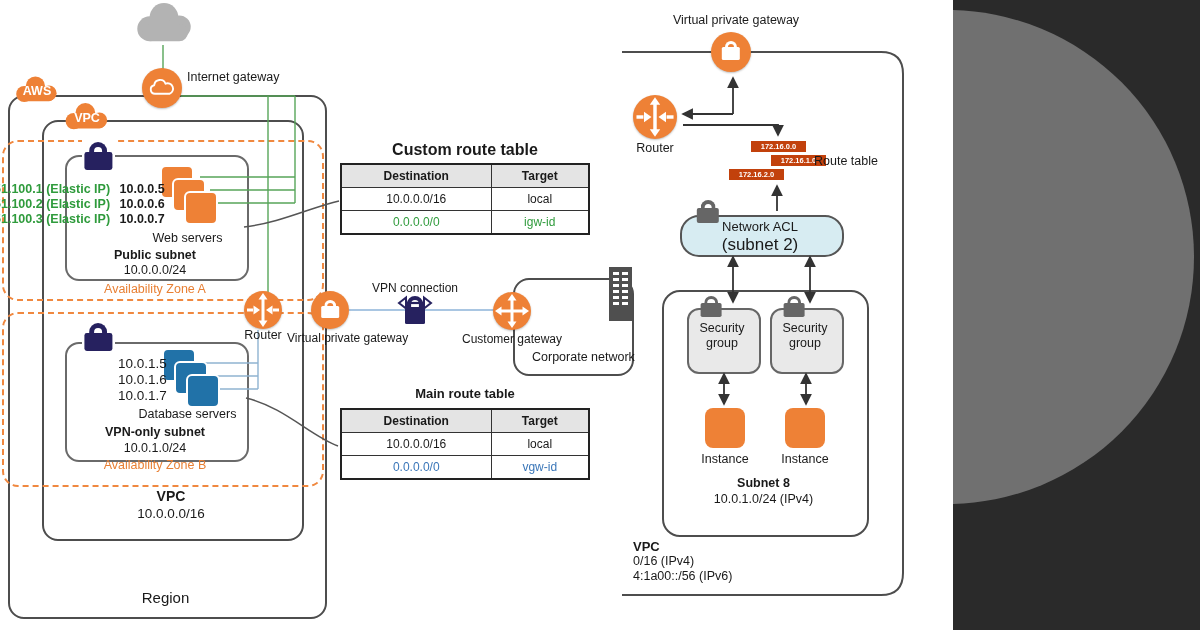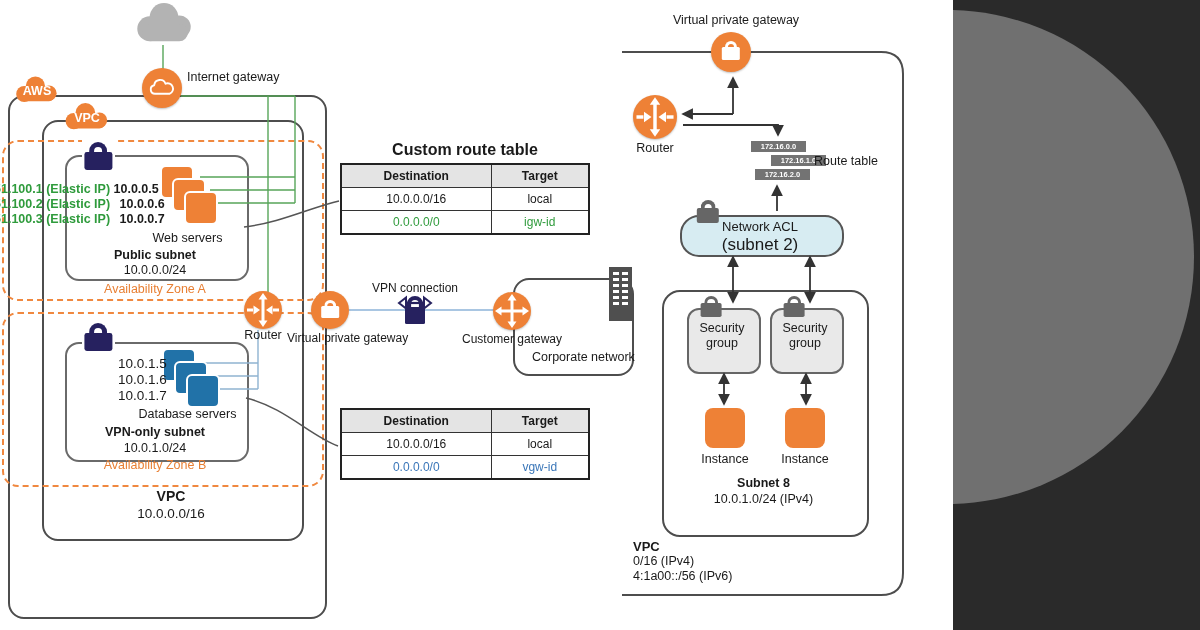--- a/index.html
+++ b/index.html
@@ -33,21 +33,21 @@
   .stack i{position:absolute;width:30px;height:30px;border-radius:6px;border:2px solid #fff;display:block}
   .stack.web i{background:#ee8136}
   .stack.db i{background:#2172a8}
   .inst{position:absolute;width:40px;height:40px;border-radius:8px;background:#ee8136;z-index:3}
   
   .rt{position:absolute;border-collapse:collapse;background:#fff;table-layout:fixed;z-index:1;border:2px solid #222}
   .rt th,.rt td{border:1px solid #333;text-align:center;font-size:12px;height:22px;padding:0;
                 font-family:"Liberation Sans",sans-serif}
   .rt th{background:#e4e4e4;font-weight:bold}
   
-  .chip{position:absolute;width:57px;height:13px;box-sizing:border-box;background:#737373;border:1px solid #fff;
+  .chip{position:absolute;width:57px;height:13px;box-sizing:border-box;background:#c2410c;border:1px solid #fff;
         color:#fff;font-size:7.5px;line-height:11px;text-align:center;font-weight:bold;z-index:3}
   .nacl{position:absolute;border:2px solid #555;border-radius:19px;background:#d7ecf2;z-index:1}
   .sg{position:absolute;border:2px solid #666;border-radius:12px;background:#e9e9e9;z-index:1}
   
   .building{position:absolute;background:#4f4f4f;z-index:3}
   .building i{position:absolute;top:5px;width:6px;height:34px;display:block;
               background:repeating-linear-gradient(to bottom,#fff 0 3px,#4f4f4f 3px 6px)}
   
   .panel{position:absolute;left:953px;top:0;width:247px;height:630px;background:#2a2a2a;overflow:hidden;z-index:1}
   .panel .bigcirc{position:absolute;left:-253px;top:10px;width:494px;height:494px;border-radius:50%;background:#707070}
@@ -243,21 +243,21 @@
         <line x1="3" y1="19" x2="9" y2="19"></line>
           <path d="M16,19 l-6.5,-4.5 v9 z" stroke="none"></path>
         <line x1="35" y1="19" x2="29" y2="19"></line>
           <path d="M22,19 l6.5,-4.5 v9 z" stroke="none"></path>
       </g>
     </svg>
   </div>
 
   <div class="chip" style="left:750px;top:140px">172.16.0.0</div>
   <div class="chip" style="left:770px;top:154px">172.16.1.0</div>
-  <div class="chip" style="left:754px;top:168px">172.16.2.0</div>
+  <div class="chip" style="left:728px;top:168px">172.16.2.0</div>
 
   <div class="lock" style="--c:#666;font-size:14px;left:696px;top:200px">
       <i class="sh"></i>
       <i class="bd"></i>
     </div>
   <div class="lock" style="--c:#666;font-size:13px;left:700px;top:296px">
       <i class="sh"></i>
       <i class="bd"></i>
     </div>
   <div class="lock" style="--c:#666;font-size:13px;left:783px;top:296px">
@@ -283,20 +283,21 @@
           <td>10.0.0.0/16</td>
         <td>local</td>
         </tr>
     <tr>
           <td class="green-t">0.0.0.0/0</td>
         <td class="green-t it">igw-id</td>
         </tr>
   </tbody>
     </table>
 
+  <div class="lbl b ctr" style="left:340px;top:386px;width:250px;font-size:13px">Main route table</div>
   <table class="rt" style="left:340px;top:408px;width:250px">
     <colgroup>
         <col style="width:150px">
         <col>
       </colgroup>
     <tbody>
         <tr>
           <th>Destination</th>
         <th>Target</th>
         </tr>
@@ -308,21 +309,21 @@
           <td class="blue-t">0.0.0.0/0</td>
         <td class="blue-t it">vgw-id</td>
         </tr>
   </tbody>
     </table>
 
   <div class="lbl" style="left:187px;top:70px">Internet gateway</div>
 
   <div class="lbl b" style="left:-6px;top:182px">
     <span class="green-t">51.100.1 (Elastic IP)</span>
-    <span style="">10.0.0.5</span>
+    <span style="margin-left:6px">10.0.0.5</span>
   </div>
   <div class="lbl b" style="left:-6px;top:197px">
     <span class="green-t">51.100.2 (Elastic IP)</span>
     <span style="margin-left:6px">10.0.0.6</span>
   </div>
   <div class="lbl b" style="left:-6px;top:212px">
     <span class="green-t">51.100.3 (Elastic IP)</span>
     <span style="margin-left:6px">10.0.0.7</span>
   </div>
 
@@ -340,20 +341,21 @@
   <div class="lbl" style="left:118px;top:356px;font-size:13.5px">10.0.1.5</div>
   <div class="lbl" style="left:118px;top:372px;font-size:13.5px">10.0.1.6</div>
   <div class="lbl" style="left:118px;top:388px;font-size:13.5px">10.0.1.7</div>
   <div class="lbl ctr" style="left:135px;top:407px;width:105px">Database servers</div>
   <div class="lbl b ctr" style="left:65px;top:425px;width:180px">VPN-only subnet</div>
   <div class="lbl ctr" style="left:65px;top:441px;width:180px">10.0.1.0/24</div>
   <div class="lbl ctr orange-t" style="left:65px;top:458px;width:180px">Availability Zone B</div>
 
   <div class="lbl b ctr" style="left:42px;top:488px;width:258px;font-size:14px">VPC</div>
   <div class="lbl ctr" style="left:42px;top:506px;width:258px;font-size:13.5px">10.0.0.0/16</div>
+  <div class="lbl ctr" style="left:8px;top:589px;width:315px;font-size:15px">Region</div>
 
   <div class="lbl ctr" style="left:661px;top:13px;width:150px">Virtual private gateway</div>
   <div class="lbl ctr" style="left:628px;top:141px;width:54px">Router</div>
   <div class="lbl" style="left:814px;top:154px">Route table</div>
   <div class="lbl ctr" style="left:680px;top:219px;width:160px;font-size:13px">Network ACL</div>
   <div class="lbl ctr" style="left:680px;top:235px;width:160px;font-size:17px">(subnet 2)</div>
   <div class="lbl ctr" style="left:687px;top:321px;width:70px;font-size:12.5px;white-space:normal;line-height:15px">Security group</div>
   <div class="lbl ctr" style="left:770px;top:321px;width:70px;font-size:12.5px;white-space:normal;line-height:15px">Security group</div>
   <div class="lbl ctr" style="left:695px;top:452px;width:60px">Instance</div>
   <div class="lbl ctr" style="left:775px;top:452px;width:60px">Instance</div>

